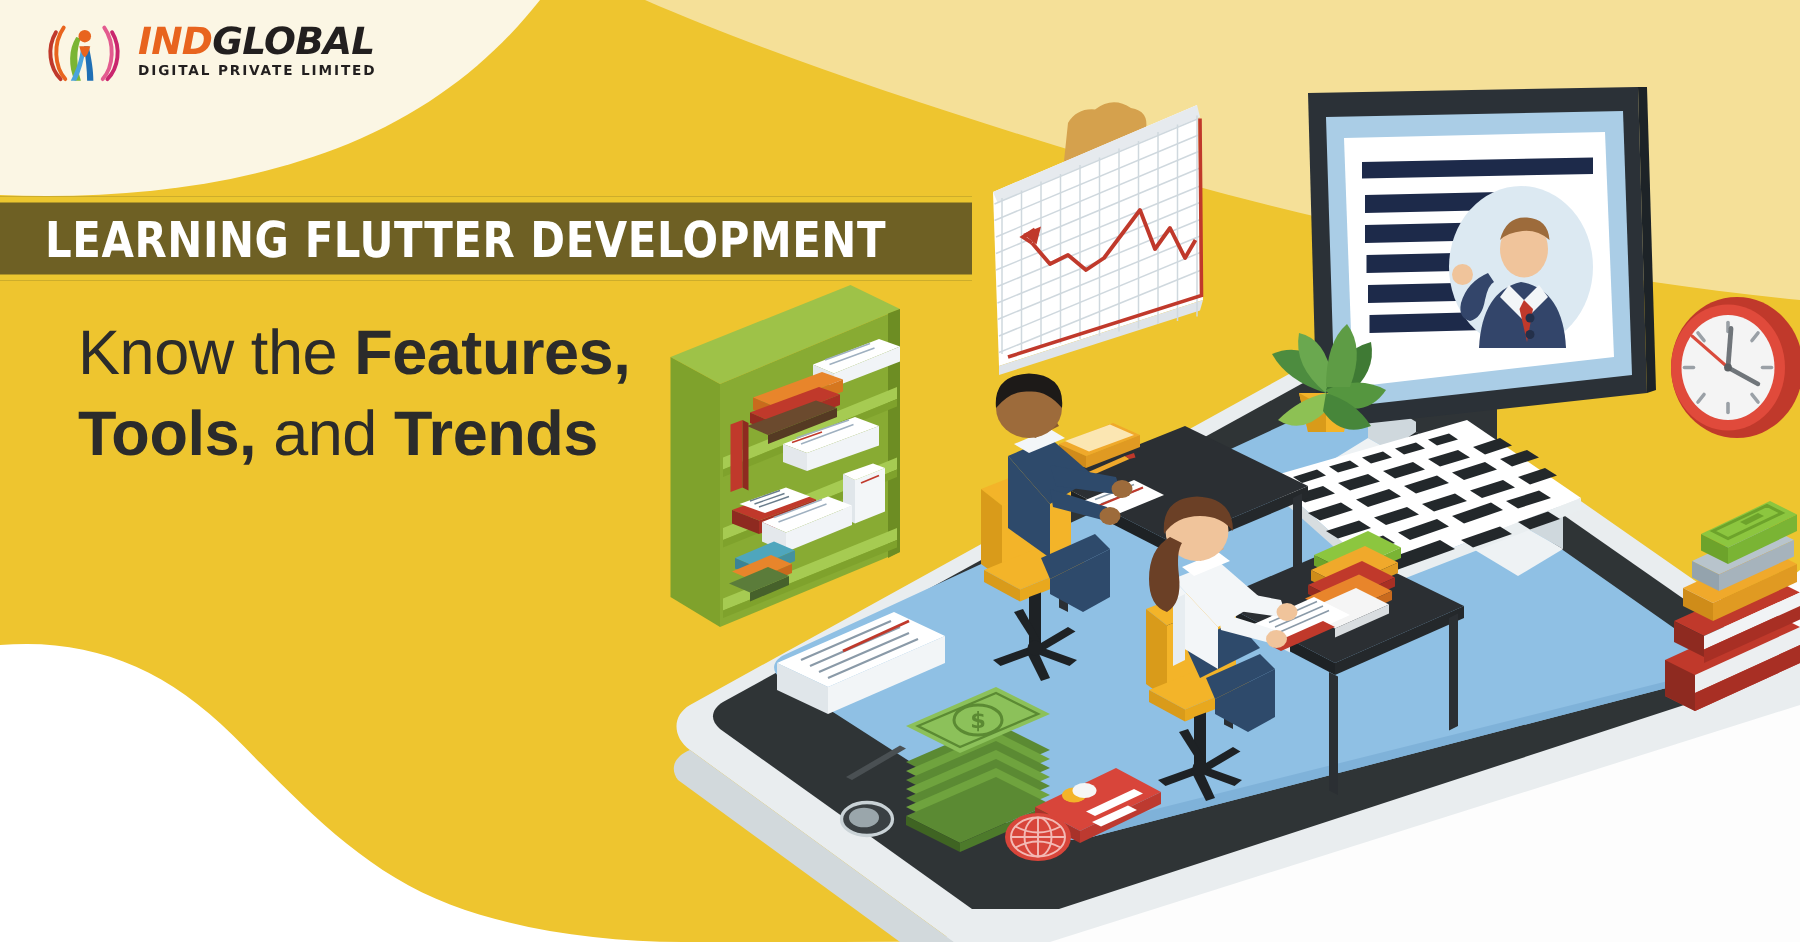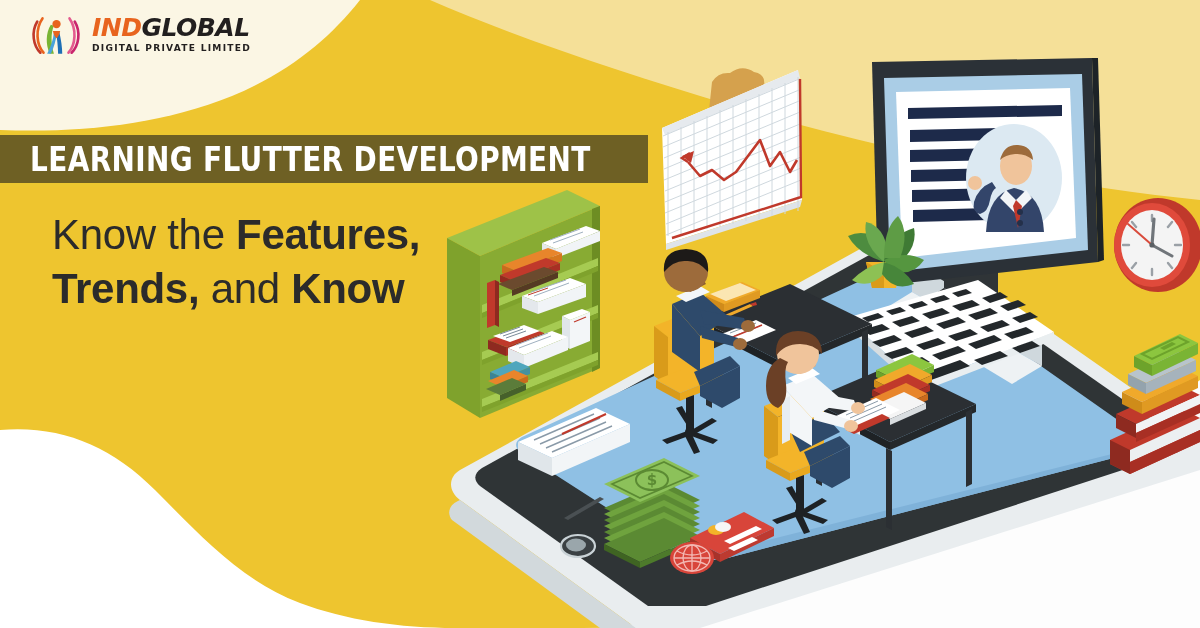--- a/index.html
+++ b/index.html
@@ -640,16 +640,16 @@
       <div id="logo-tagline">DIGITAL PRIVATE LIMITED</div>
     </div>
   </div>
 
   <div id="title-bar">
     <div id="title-text">LEARNING FLUTTER DEVELOPMENT</div>
   </div>
 
   <div id="subtitle">
     <span class="line"><span>Know the </span><b>Features,</b></span>
-    <span class="line"><b>Trends,</b><span> and </span><b>Know</b></span>
+    <span class="line"><b>Tools,</b><span> and </span><b>Trends</b></span>
   </div>
 
 </div>
 
 </body></html>

